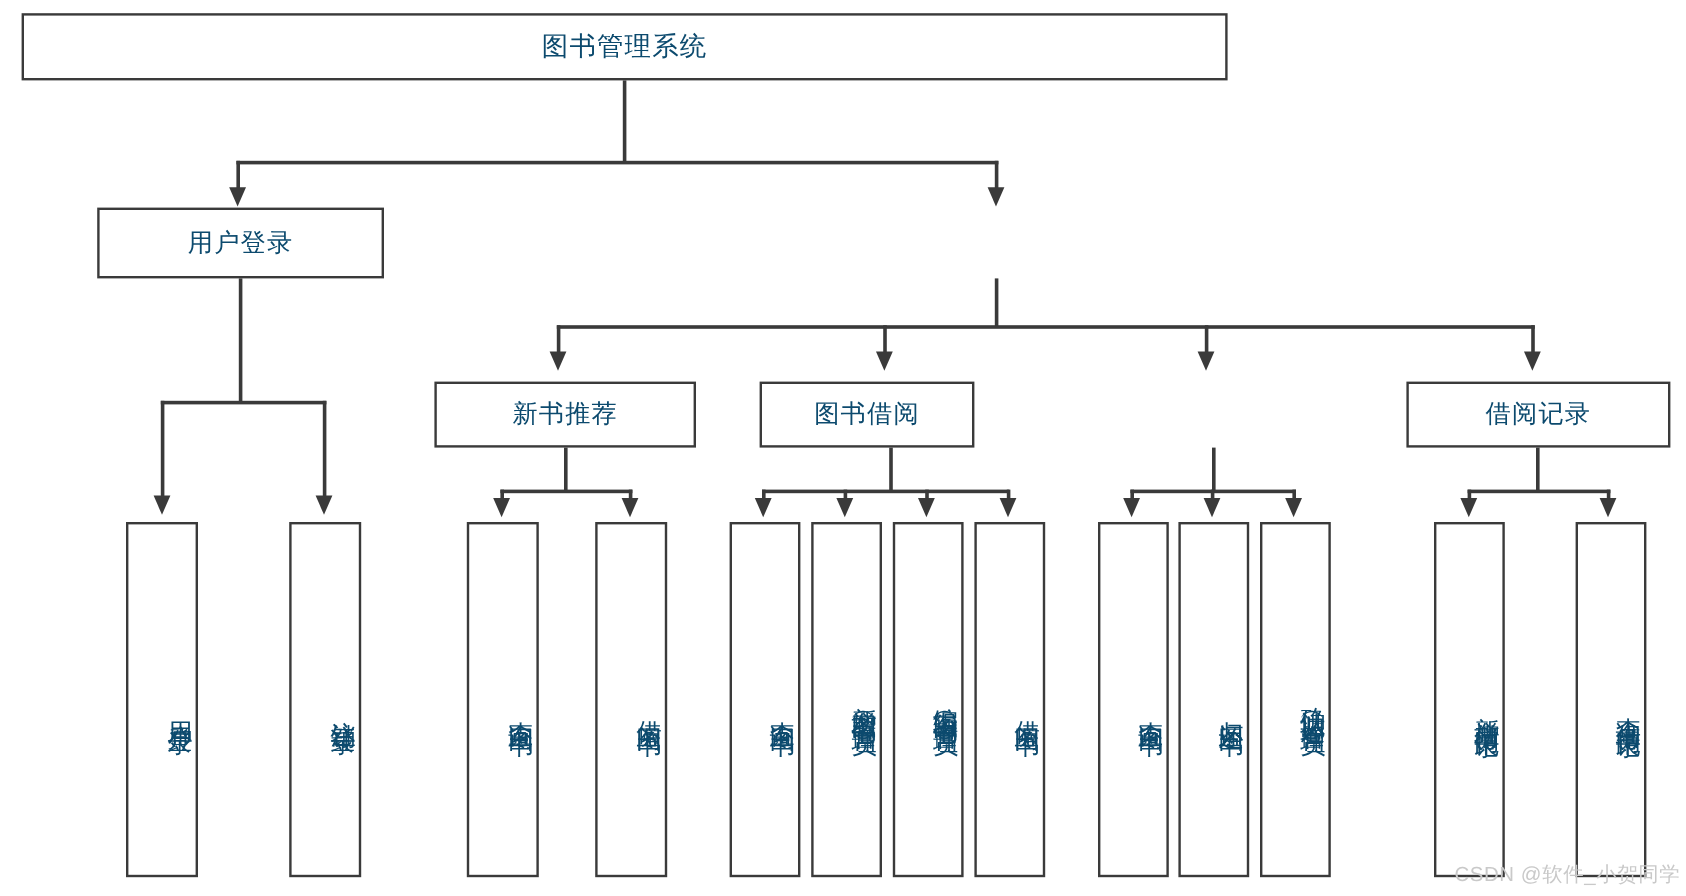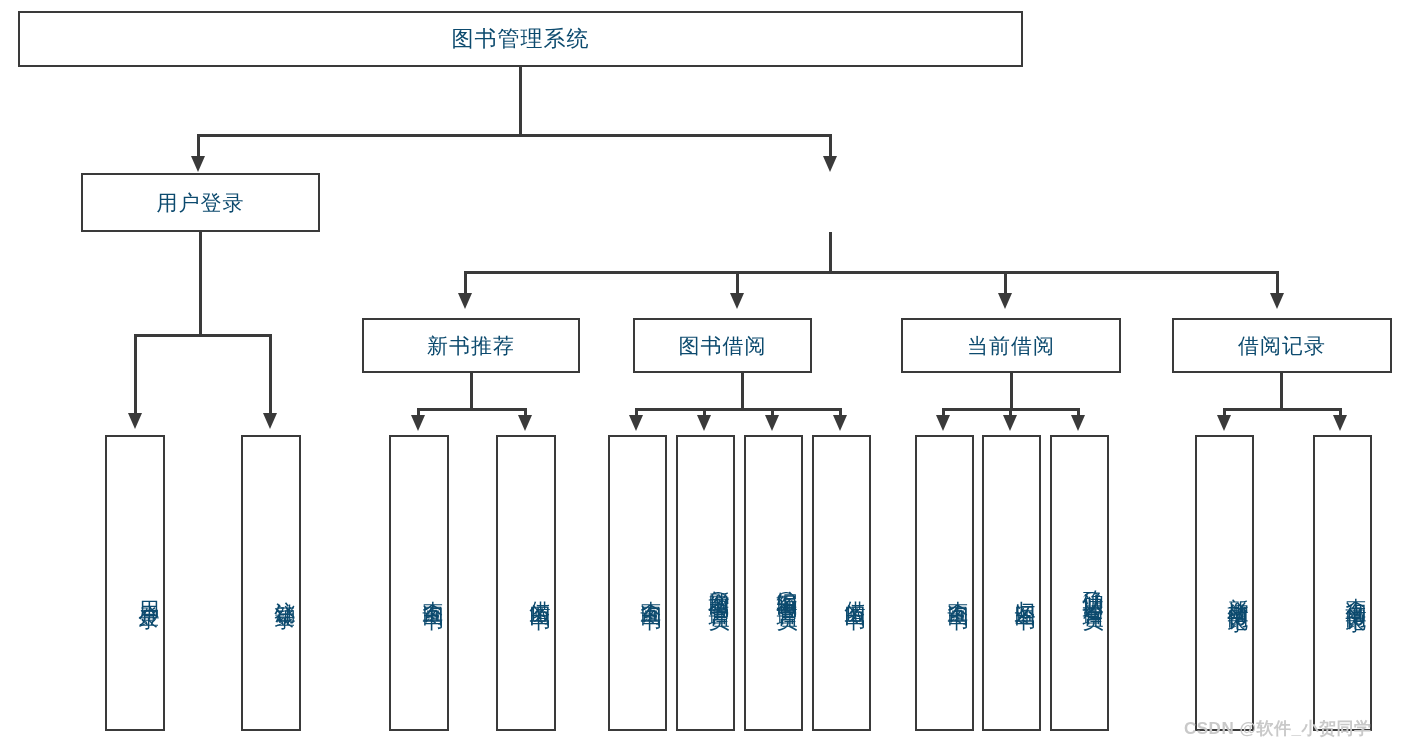--- a/index.html
+++ b/index.html
@@ -110,21 +110,20 @@
   <div class="line" style="left:1004px; top:271px; width:3px; height:25px;"></div>
   <div class="arrow" style="left:998px; top:293px;"></div>
 
   <div class="line" style="left:1276px; top:271px; width:3px; height:25px;"></div>
   <div class="arrow" style="left:1270px; top:293px;"></div>
 
   <div class="node horiz" style="left:362px; top:318px; width:218px; height:55px;">新书推荐</div>
 
   <div class="node horiz" style="left:633px; top:318px; width:179px; height:55px;">图书借阅</div>
 
-  <div class="node horiz" style="left:901px; top:318px; width:220px; height:55px;">当前借阅</div>
 
   <div class="node horiz" style="left:1172px; top:318px; width:220px; height:55px;">借阅记录</div>
 
   <div class="line" style="left:470px; top:373px; width:3px; height:36px;"></div>
   <div class="line" style="left:417px; top:408px; width:110px; height:3px;"></div>
   <div class="line" style="left:417px; top:408px; width:3px; height:12px;"></div>
   <div class="arrow" style="left:411px; top:415px;"></div>
   <div class="line" style="left:524px; top:408px; width:3px; height:12px;"></div>
   <div class="arrow" style="left:518px; top:415px;"></div>
 
@@ -192,15 +191,15 @@
     <span class="vlabel">确认归还（管理员）</span>
   </div>
 
   <div class="node vert" style="left:1195px; top:435px; width:59px; height:296px;">
     <span class="vlabel">新增借阅记录</span>
   </div>
   <div class="node vert" style="left:1313px; top:435px; width:59px; height:296px;">
     <span class="vlabel">查询借阅记录</span>
   </div>
 
-  <div class="watermark" style="left:1184px; top:717px;font-weight:bold;">CSDN @软件_小贺同学</div>
+  <div class="watermark" style="left:1212px; top:717px;">CSDN @软件_小贺同学</div>
 
 </div>
 
 </body></html>

